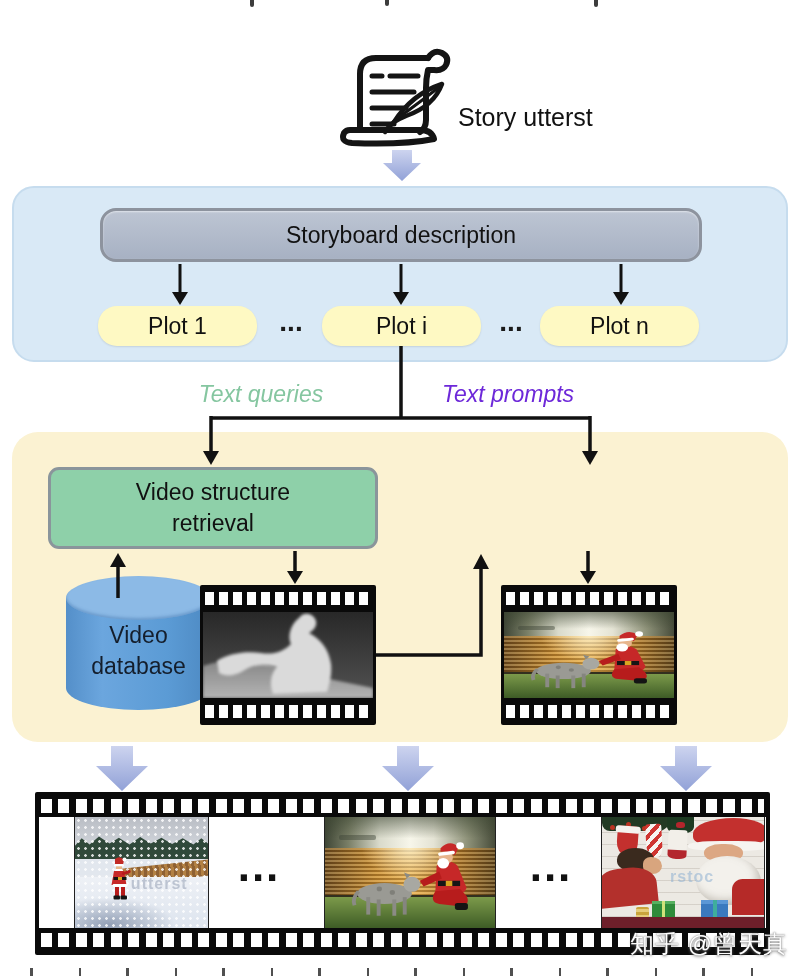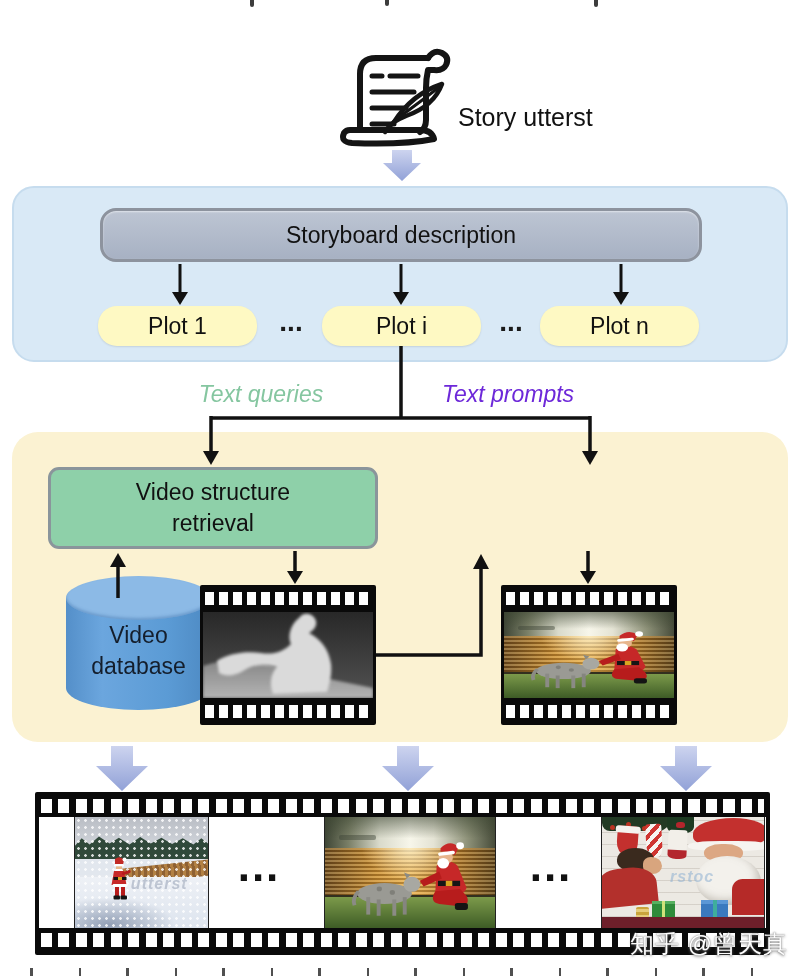--- a/index.html
+++ b/index.html
@@ -63,21 +63,21 @@
   .film-small{width:176px;height:140px;}
   .film-small .img-area{position:absolute;left:3px;right:3px;top:27px;bottom:27px;
     background:#fff;overflow:hidden;}
   .film-big{left:35px;top:792px;width:735px;height:163px;}
   .film-big .sprk{left:6px;right:6px;height:14px;
     background-image:repeating-linear-gradient(90deg,#fff 0 11px,transparent 11px 17.5px);}
   .film-big .sprk-top{top:7px;} .film-big .sprk-bot{bottom:8px;}
   .film-big .img-area{position:absolute;left:4px;right:4px;top:25px;bottom:27px;
     background:#fff;overflow:hidden;}
   .frame{position:absolute;top:0;height:100%;overflow:hidden;outline:1px solid #222;}
-  .frame-1{left:36px;width:133px;font-style:italic;} .frame-2{left:286px;width:170px;} .frame-3{left:563px;width:162px;font-style:italic;}
+  .frame-1{left:36px;width:133px;} .frame-2{left:286px;width:170px;} .frame-3{left:563px;width:162px;}
   .strip-dots{position:absolute;top:0;height:100%;width:60px;display:flex;align-items:center;
     justify-content:center;font-size:44px;font-weight:bold;letter-spacing:2px;color:#111;
     line-height:0;padding-bottom:14px;box-sizing:border-box;}
   .sd-a{left:190px;} .sd-b{left:482px;}
 
   .depth-strip{left:200px;top:585px;}
   .santa-strip{left:501px;top:585px;}
 
   
   .scene{position:absolute;inset:0;}

